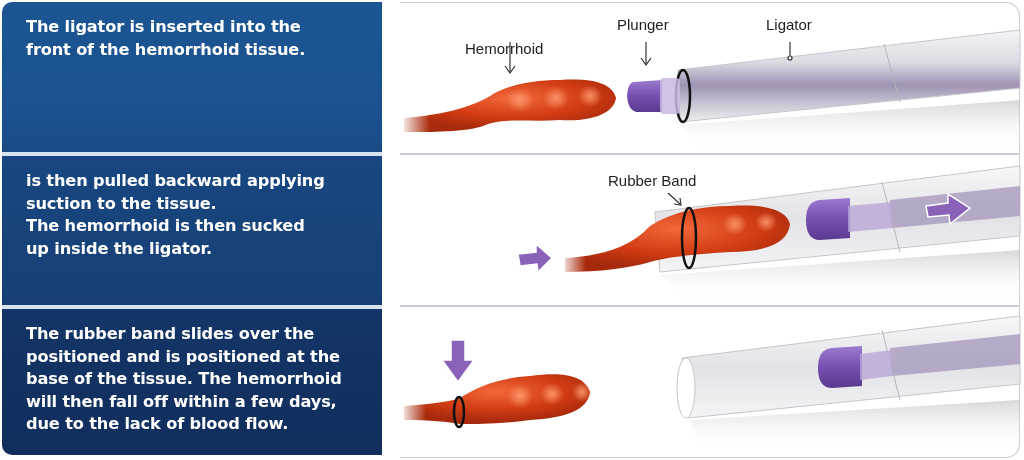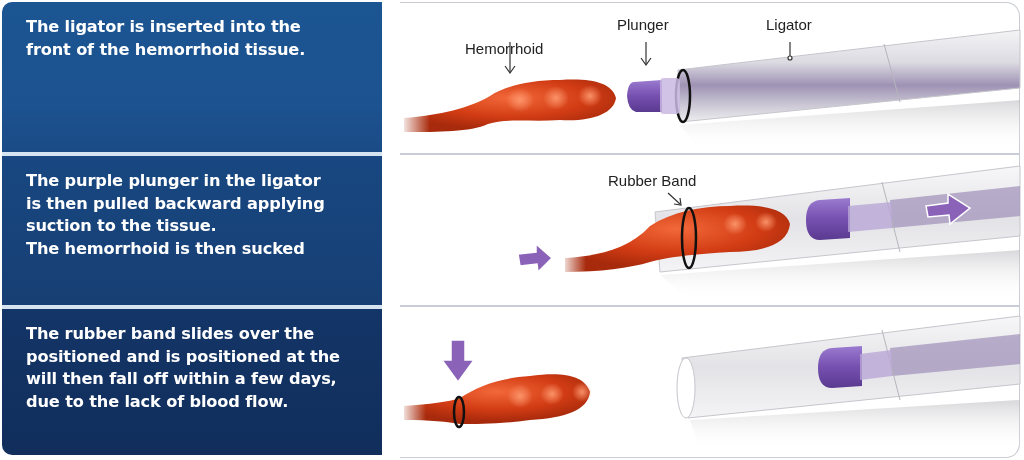--- a/index.html
+++ b/index.html
@@ -35,29 +35,30 @@
 </head>
 <body>
 
 <div class="left-col">
   <div class="text-panel" id="panel-1">
     <span class="line">The ligator is inserted into the</span>
     <span class="line">front of the hemorrhoid tissue.</span>
   </div>
   <div class="panel-gap" style="top:150px"></div>
   <div class="text-panel" id="panel-2">
-    <span class="line">The purple plunger in the ligator</span>
     <span class="line">is then pulled backward applying</span>
     <span class="line">suction to the tissue.</span>
     <span class="line">The hemorrhoid is then sucked</span>
+    <span class="line">up inside the ligator.</span>
   </div>
   <div class="panel-gap" style="top:303px"></div>
   <div class="text-panel" id="panel-3">
     <span class="line">The rubber band slides over the</span>
     <span class="line">positioned and is positioned at the</span>
+    <span class="line">base of the tissue. The hemorrhoid</span>
     <span class="line">will then fall off within a few days,</span>
     <span class="line">due to the lack of blood flow.</span>
   </div>
 </div>
 
 <div class="right-col"></div>
 <div class="divider" style="top:153px"></div>
 <div class="divider" style="top:305px"></div>
 
 <svg width="1024" height="460" viewBox="0 0 1024 460">

